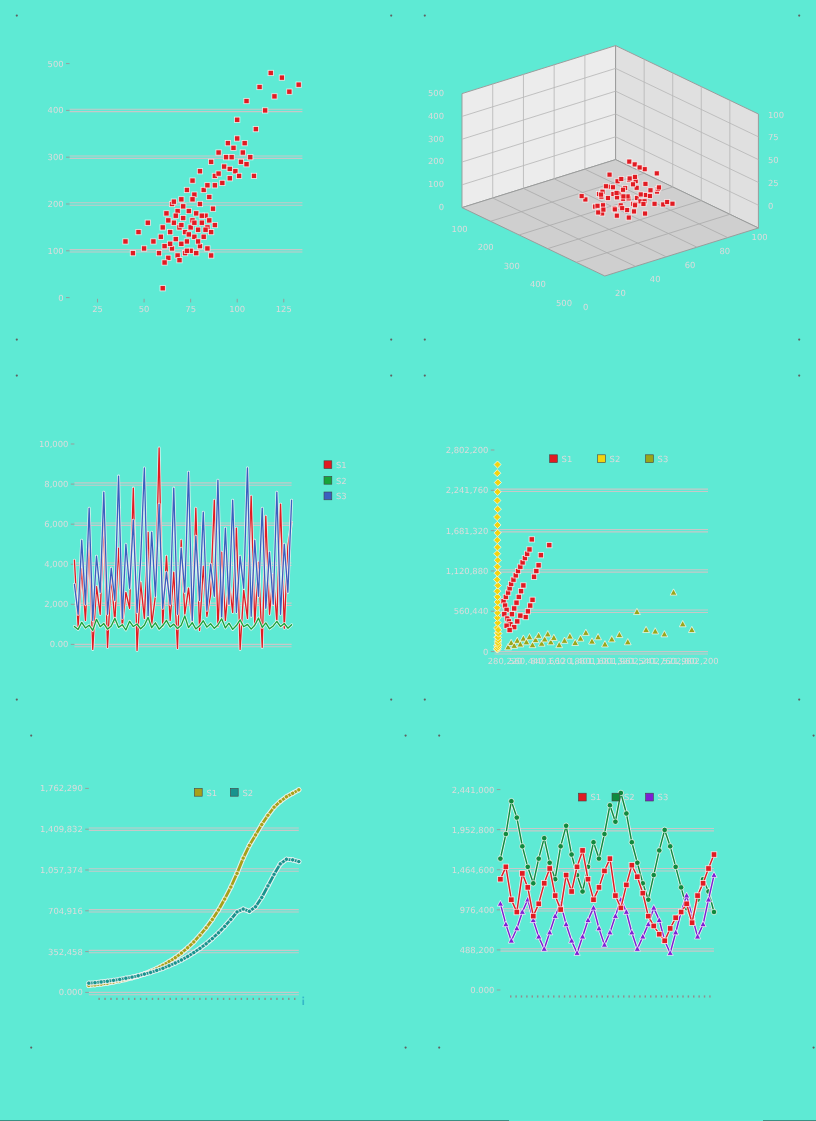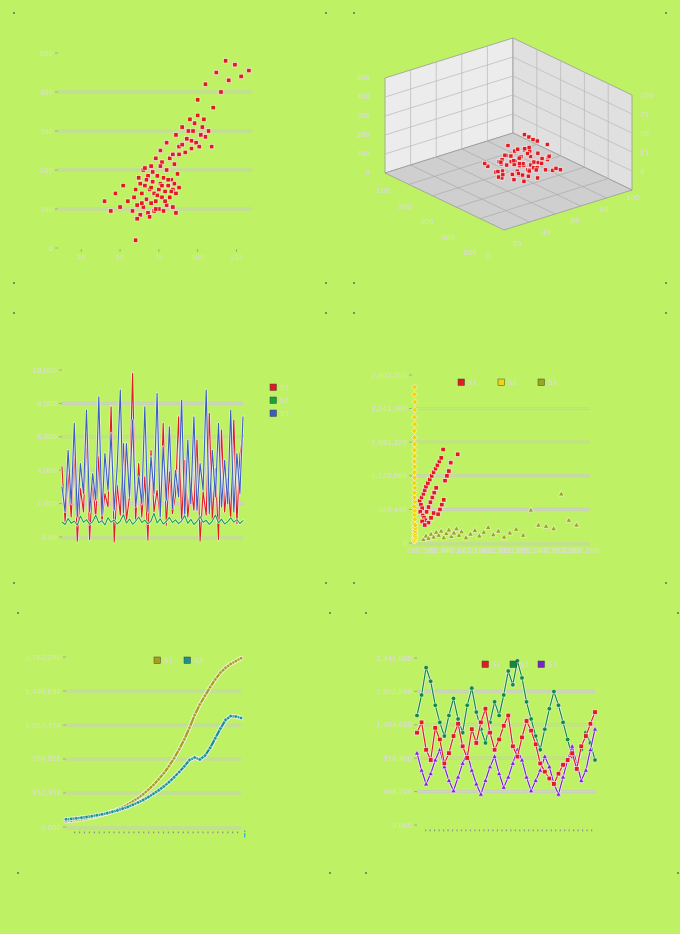--- a/index.html
+++ b/index.html
@@ -1,16 +1,16 @@
 <!DOCTYPE html>
 <html><head>
 <meta charset="utf-8">
 <style>
   html,body{margin:0;padding:0;background:#000;}
-  .board{position:relative;width:680px;height:934px;background:#bef264;overflow:hidden;
+  .board{position:relative;width:680px;height:934px;background:#5eead4;overflow:hidden;
          font-family:"DejaVu Sans",sans-serif;}
   .panel{position:absolute;}
   svg{display:block;}
   svg text{font-family:"DejaVu Sans",sans-serif;fill:#dcdcdc;font-size:7px;}
 </style>
 </head>
 <body>
 
 <div class="board">
   <div class="panel" style="left: 0px; top: 0px; width: 340px; height: 300px;">
@@ -489,21 +489,21 @@
         <rect x="158" y="79" width="6.5" height="6.5" fill="#f2d410" stroke="#444" stroke-width="0.5"></rect>
         <text x="168" y="85" text-anchor="start">S2</text>
         <rect x="198" y="79" width="6.5" height="6.5" fill="#9aa61b" stroke="#444" stroke-width="0.5"></rect>
         <text x="208" y="85" text-anchor="start">S3</text>
         <circle cx="14" cy="13" r="0.9" fill="#606060"></circle>
         <circle cx="326" cy="13" r="0.9" fill="#606060"></circle>
         <circle cx="14" cy="283" r="0.9" fill="#606060"></circle>
         <circle cx="326" cy="283" r="0.9" fill="#606060"></circle>
       </svg>
     </div>
-  <div class="panel" style="left: 4px; top: 600px; width: 340px; height: 290px;">
+  <div class="panel" style="left: 12px; top: 600px; width: 340px; height: 290px;">
       <svg width="340" height="290">
         <line x1="62" y1="90.00019293078893" x2="237" y2="90.00019293078893" stroke="#c8c8c8" stroke-width="0.9" stroke-opacity="1"></line>
         <line x1="62" y1="92.00019293078893" x2="237" y2="92.00019293078893" stroke="#c8c8c8" stroke-width="0.9" stroke-opacity="1"></line>
         <line x1="62" y1="124.00038586157785" x2="237" y2="124.00038586157785" stroke="#c8c8c8" stroke-width="0.9" stroke-opacity="1"></line>
         <line x1="62" y1="126.00038586157785" x2="237" y2="126.00038586157785" stroke="#c8c8c8" stroke-width="0.9" stroke-opacity="1"></line>
         <line x1="62" y1="157.99961413842217" x2="237" y2="157.99961413842217" stroke="#c8c8c8" stroke-width="0.9" stroke-opacity="1"></line>
         <line x1="62" y1="159.99961413842217" x2="237" y2="159.99961413842217" stroke="#c8c8c8" stroke-width="0.9" stroke-opacity="1"></line>
         <line x1="62" y1="191.9998070692111" x2="237" y2="191.9998070692111" stroke="#c8c8c8" stroke-width="0.9" stroke-opacity="1"></line>
         <line x1="62" y1="193.9998070692111" x2="237" y2="193.9998070692111" stroke="#c8c8c8" stroke-width="0.9" stroke-opacity="1"></line>
         <line x1="62" y1="227" x2="237" y2="227" stroke="#c8c8c8" stroke-width="0.9" stroke-opacity="1"></line>

